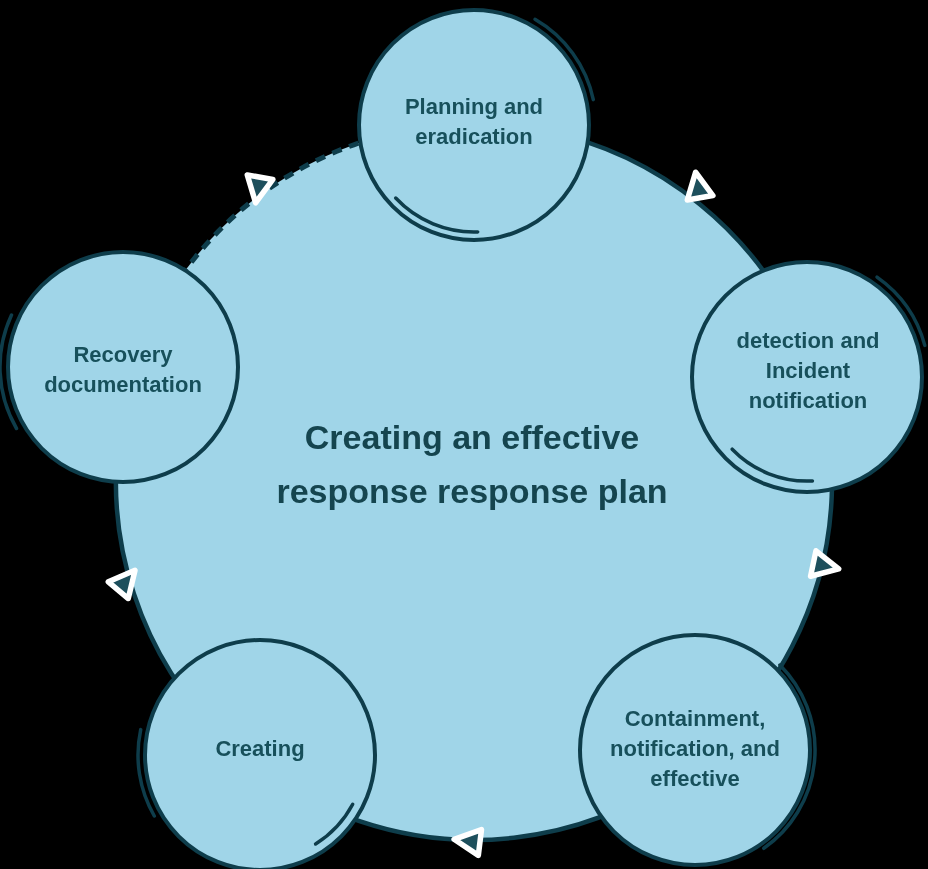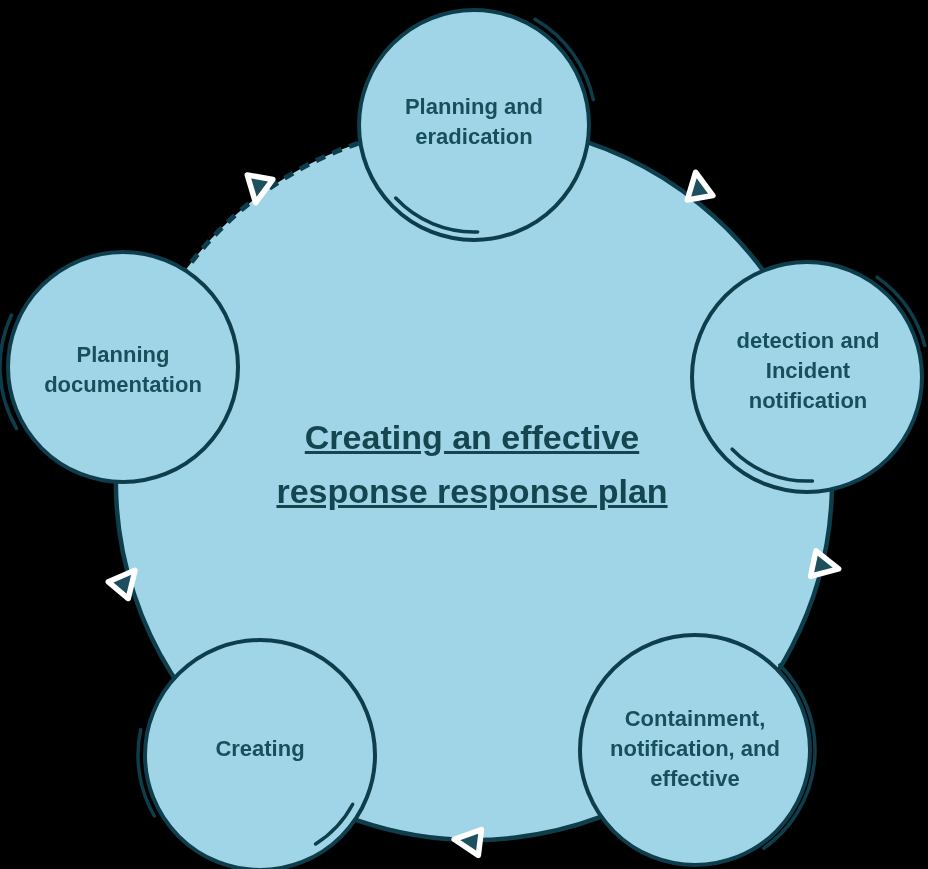--- a/index.html
+++ b/index.html
@@ -39,21 +39,21 @@
   .label-incident    { left: 808px; top: 371px; }
   .label-containment { left: 695px; top: 749px; text-align: center; }
   .label-recovery    { left: 260px; top: 749px; }
   .label-evidence    { left: 123px; top: 370px; }
 
   .title {
     position: absolute; left: 472px; top: 464px; transform: translate(-50%, -50%);
     text-align: center; color: var(--c-title_text);
     font-size: 34px; font-weight: bold; line-height: 54px; white-space: nowrap;
   }
-  .title span { display: block; text-decoration: underline; }
+  .title span { display: block; }
 </style>
 </head>
 <body>
 
 <div class="stage">
 
   <svg viewBox="0 0 928 869" aria-hidden="true">
 
     <circle class="fill-shape" cx="474" cy="482" r="358"></circle>
     <path class="main-arc" d="M 387.4 134.6 A 358 358 0 1 1 180.7 276.7"></path>
@@ -97,17 +97,17 @@
   </div>
   <div class="label label-containment">
     <span>Containment,</span>
     <span>notification, and</span>
     <span>effective</span>
   </div>
   <div class="label label-recovery">
     <span>Creating</span>
   </div>
   <div class="label label-evidence">
-    <span>Planning</span>
+    <span>Recovery</span>
     <span>documentation</span>
   </div>
 
 </div>
 
 </body></html>

